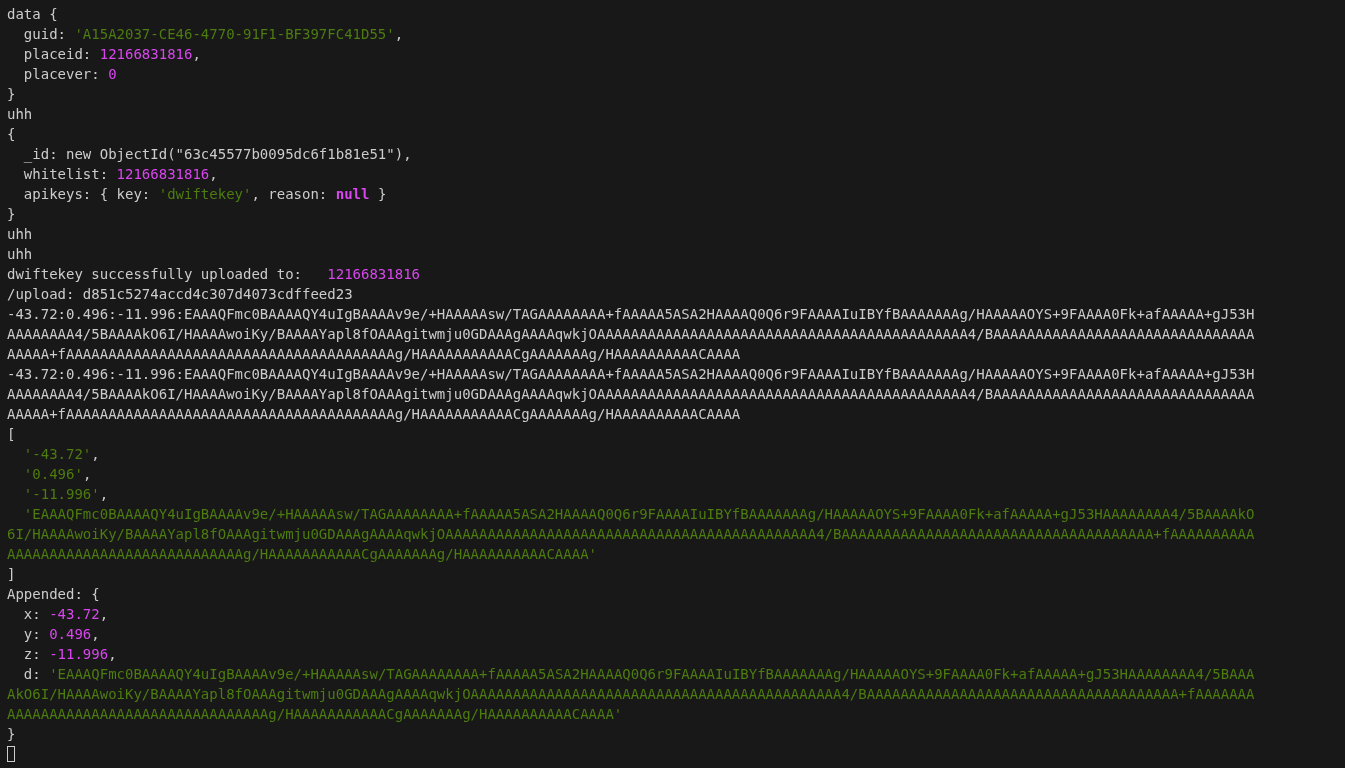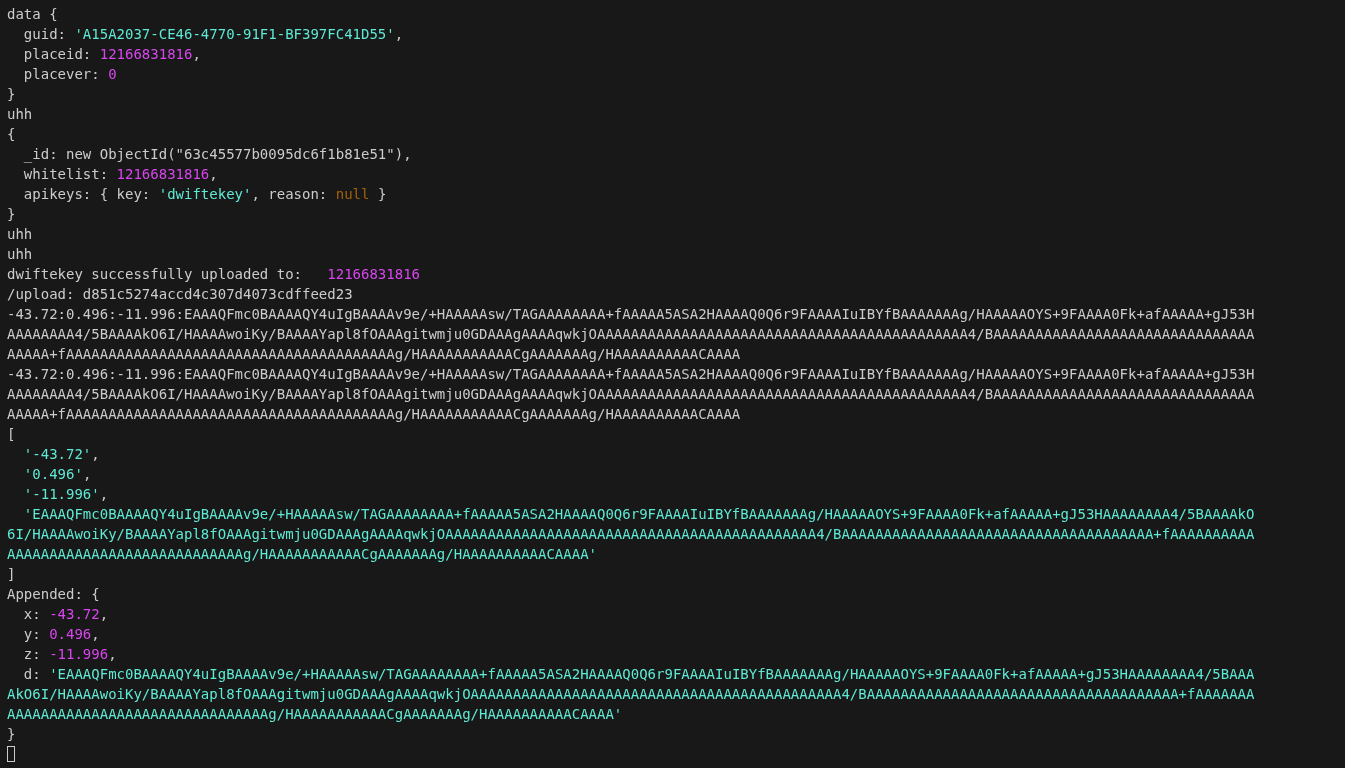--- a/index.html
+++ b/index.html
@@ -19,23 +19,23 @@
     box-sizing: border-box;
     font-family: "DejaVu Sans Mono", "Liberation Mono", monospace;
     font-size: 14px;
     line-height: 20px;
     color: #cccccc;
     white-space: pre;
     overflow: hidden;
   }
   .line { height: 20px; }
   .seg-d { color: #cccccc; }
-  .seg-g { color: #5eead4; }
+  .seg-g { color: #4d7c0f; }
   .seg-y { color: #d946ef; }
-  .seg-b { color: #a16207; font-weight: normal; }
+  .seg-b { color: #d946ef; font-weight: bold; }
   .cursor-box {
     display: inline-block;
     width: 8px;
     height: 16px;
     margin-top: 2px;
     border: 1px solid #cccccc;
     box-sizing: border-box;
   }
 </style>
 </head>

